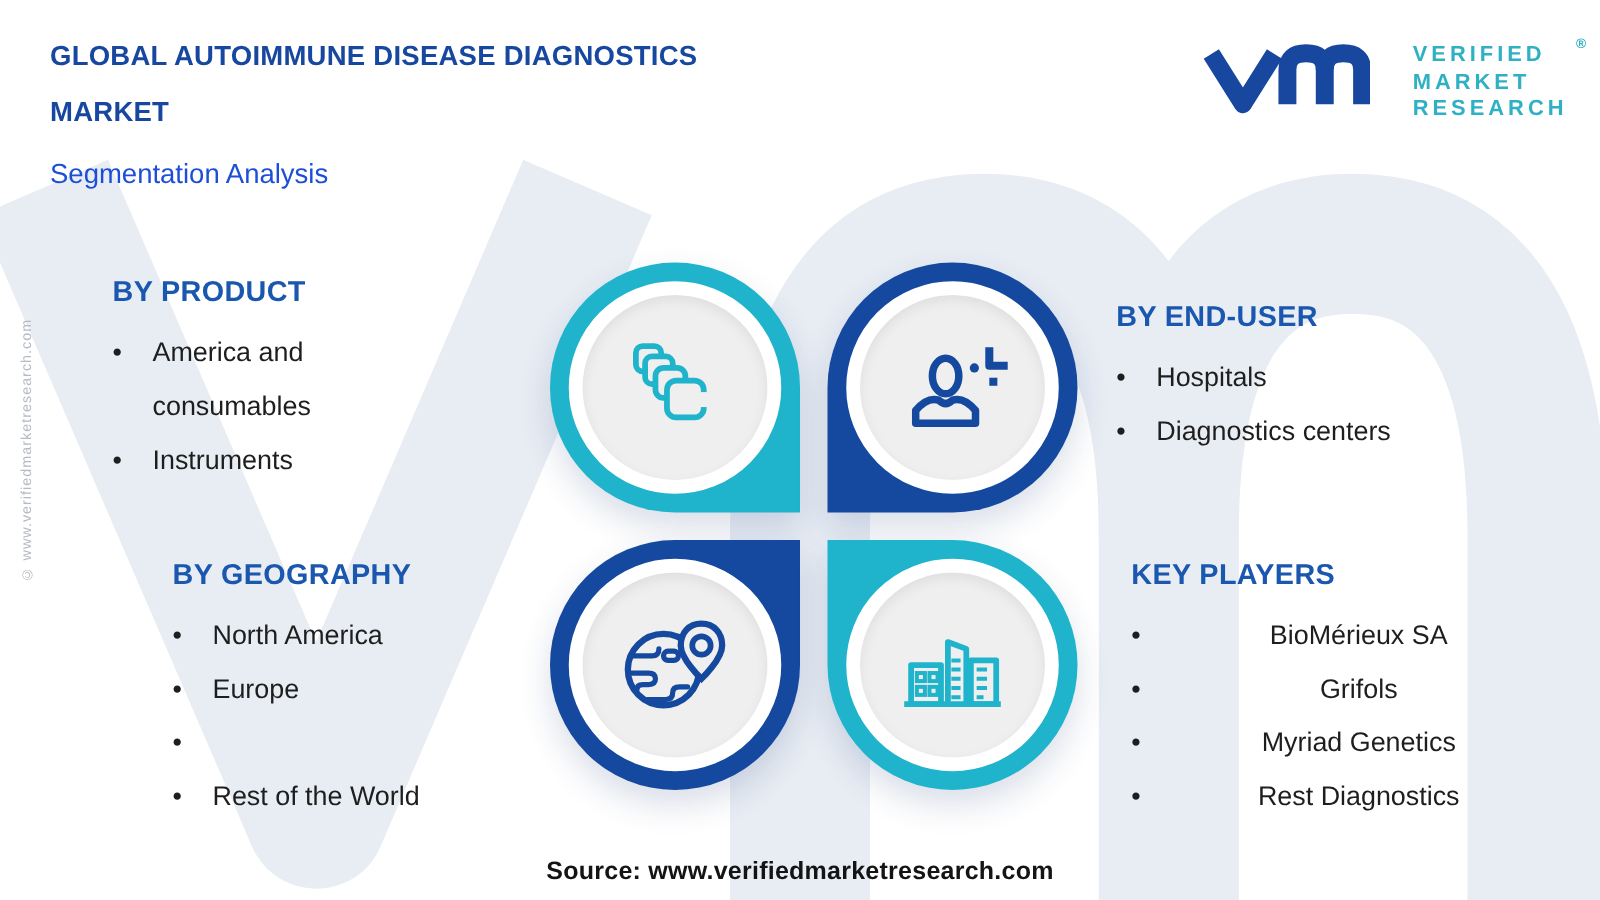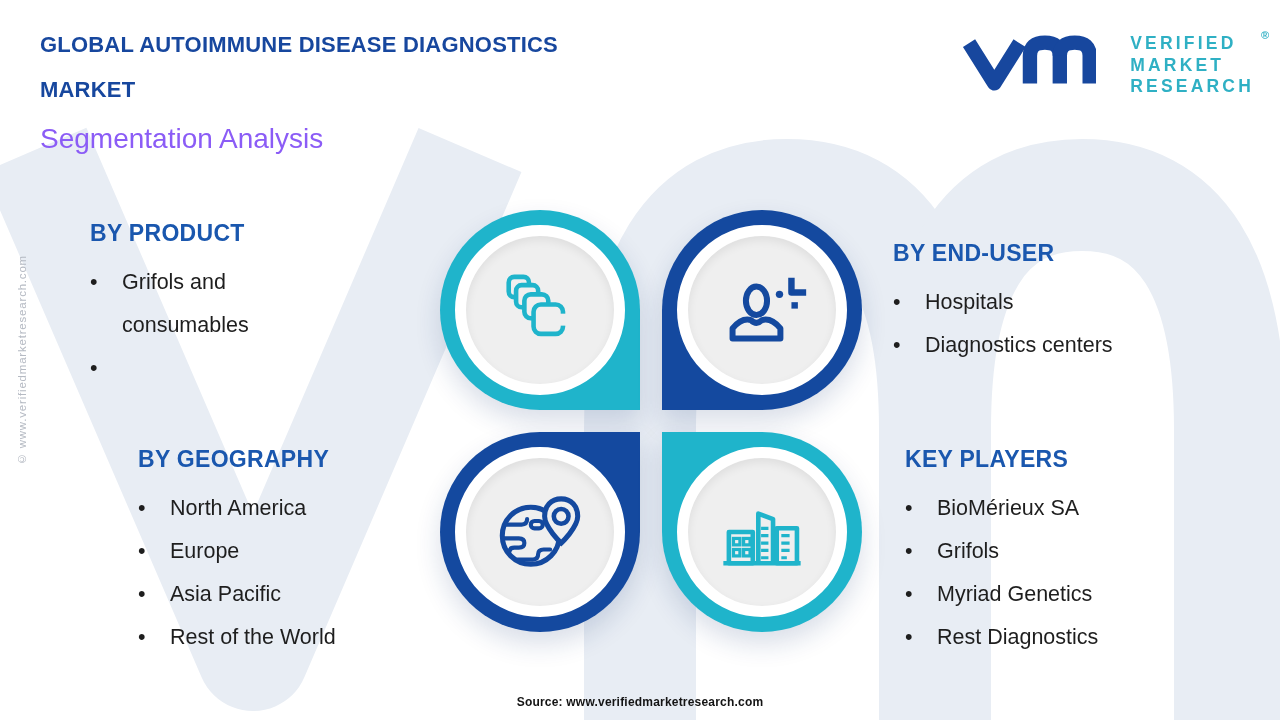--- a/index.html
+++ b/index.html
@@ -5,53 +5,53 @@
   html,body{margin:0;padding:0;background:#fff;}
   .canvas{
     position:relative;width:1280px;height:720px;overflow:hidden;background:#ffffff;
     font-family:"Liberation Sans",sans-serif;
   }
   
   .watermark{position:absolute;left:0;top:0;z-index:0;pointer-events:none;}
   
   .titles{position:absolute;left:40px;top:22px;width:910px;z-index:2;}
   .title-line{font-size:22px;line-height:45px;font-weight:700;color:#17479E;letter-spacing:.2px;}
-  .subtitle{font-size:28px;line-height:34px;font-weight:500;color:#8b5cf6;margin-top:10px;}
+  .subtitle{font-size:22px;line-height:34px;font-weight:500;color:#1d4ed8;margin-top:10px;}
   .logo{position:absolute;top:26px;right:26px;display:flex;align-items:flex-start;gap:14px;z-index:2;}
   .logo-mark svg{display:block;}
   .logo-text{position:relative;display:flex;flex-direction:column;padding-top:7px;
     color:#2FB0C4;font-weight:700;font-size:17.5px;letter-spacing:3.2px;line-height:21.5px;margin-left:20px;}
   .reg{position:absolute;top:-1px;right:-15px;font-size:11px;letter-spacing:0;color:#2FB0C4;}
   
   .seg{position:absolute;z-index:2;}
   .seg h2{margin:0 0 14px 0;font-size:23px;font-weight:700;color:#1A57AE;letter-spacing:.3px;}
   .seg ul{list-style:none;margin:0;padding:0;}
   .seg li{display:flex;align-items:flex-start;font-size:21.5px;line-height:43px;color:#1E1E1E;}
   .bullet{flex:none;width:32px;color:#1E1E1E;}
   .sec-product{left:90px;top:220px;}
   .sec-product .item-text{width:178px;}
   .sec-geography{left:90px;top:446px;margin-left:48px;}
   .sec-geography .item-text{width:270px;}
   .sec-enduser{left:893px;top:240px;}
   .sec-enduser .item-text{width:300px;}
   .sec-keyplayers{left:905px;top:446px;}
-  .sec-keyplayers .item-text{width:300px;}
+  .sec-keyplayers .item-text{width:300px;text-align:center;}
   
   .quad{position:absolute;width:200px;height:200px;z-index:1;
     box-shadow:0 12px 26px rgba(20,50,110,.16);}
   .quad-tl{left:440px;top:210px;background:#1FB4CB;border-radius:50% 50% 0 50%;}
   .quad-tr{left:662px;top:210px;background:#14499F;border-radius:50% 50% 50% 0;}
   .quad-bl{left:440px;top:432px;background:#14499F;border-radius:50% 0 50% 50%;}
   .quad-br{left:662px;top:432px;background:#1FB4CB;border-radius:0 50% 50% 50%;}
   .quad-inner{position:absolute;inset:15px;border-radius:50%;background:#EFEFEF;
     border:11px solid #ffffff;display:flex;align-items:center;justify-content:center;
     box-shadow:inset 0 4px 10px rgba(0,0,0,.07);}
   
   .source{position:absolute;left:0;right:0;bottom:11px;text-align:center;z-index:2;
-    font-size:12px;font-weight:700;color:#141414;letter-spacing:.2px;}
+    font-size:20px;font-weight:700;color:#141414;letter-spacing:.2px;}
   .copyright{position:absolute;left:16px;top:255px;z-index:2;
     writing-mode:vertical-rl;transform:rotate(180deg);
     font-size:11.5px;color:#B5BAC3;letter-spacing:.8px;}
 </style>
 </head>
 <body>
 
 <div class="canvas">
 
   <svg class="watermark" width="1280" height="720" viewBox="0 0 1280 720">
@@ -85,46 +85,46 @@
       <span class="reg">®</span>
     </span>
   </div>
 
   <section class="seg sec-product">
     <h2>BY PRODUCT</h2>
     <ul>
 
         <li>
           <span class="bullet">•</span>
-          <span class="item-text">Grifols and consumables</span>
-        </li>
-
-        <li>
-          <span class="bullet">•</span>
+          <span class="item-text">America and consumables</span>
+        </li>
+
+        <li>
+          <span class="bullet">•</span>
+          <span class="item-text">Instruments</span>
         </li>
       </ul>
   </section>
 
   <section class="seg sec-geography">
     <h2>BY GEOGRAPHY</h2>
     <ul>
 
         <li>
           <span class="bullet">•</span>
           <span class="item-text">North America</span>
         </li>
 
         <li>
           <span class="bullet">•</span>
           <span class="item-text">Europe</span>
         </li>
 
         <li>
           <span class="bullet">•</span>
-          <span class="item-text">Asia Pacific</span>
         </li>
 
         <li>
           <span class="bullet">•</span>
           <span class="item-text">Rest of the World</span>
         </li>
       </ul>
   </section>
 
   <section class="seg sec-enduser">

